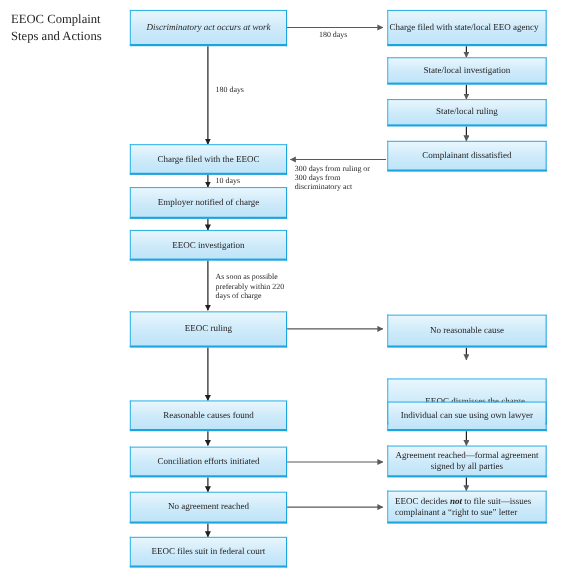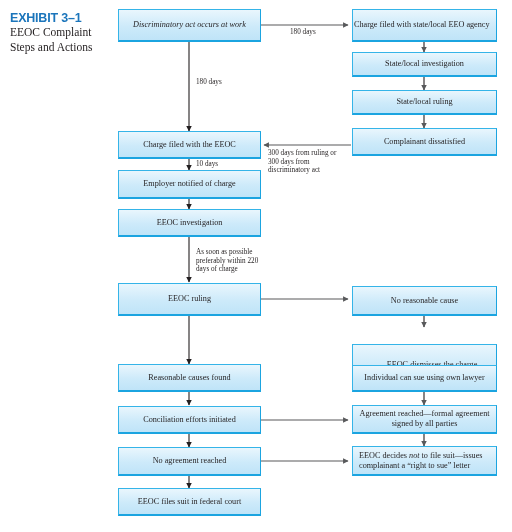--- a/index.html
+++ b/index.html
@@ -80,27 +80,26 @@
 
   .edge-label {
     position: absolute;
     font-family: "Liberation Serif", serif;
     font-size: 7.2px;
     line-height: 8.6px;
     color: #231f20;
     white-space: pre-line;
   }
 
-  em { font-style: italic; }
+  em { font-style: italic; font-weight: bold; }
 </style>
 </head>
 <body>
 
 <div id="exhibit-title">
-  <div class="eyebrow">EXHIBIT 3–1</div>
   <div class="sub">EEOC Complaint</div>
   <div class="sub">Steps and Actions</div>
 </div>
 
 <div id="flow">
 
   <svg id="connectors" viewBox="0 0 512 532">
     <defs>
       <marker id="arrow" viewBox="0 0 10 10" refX="9" refY="5" markerWidth="5" markerHeight="5" orient="auto-start-reverse">
         <path d="M 0 0 L 10 5 L 0 10 z" fill="#58595b"></path>

